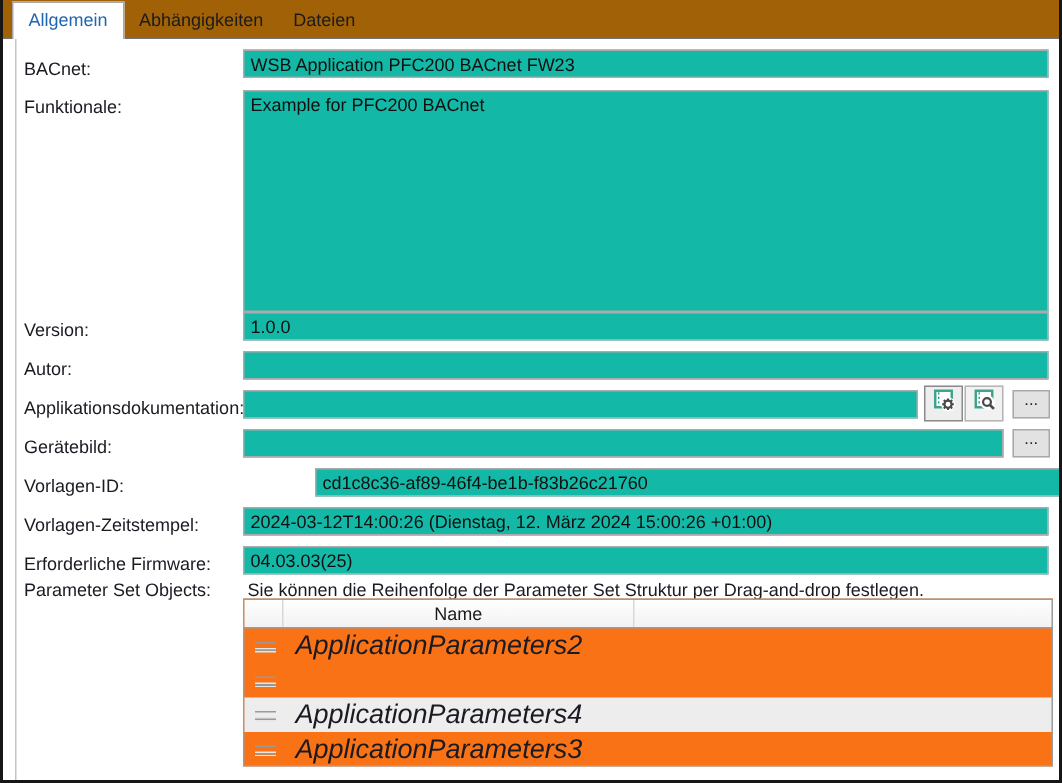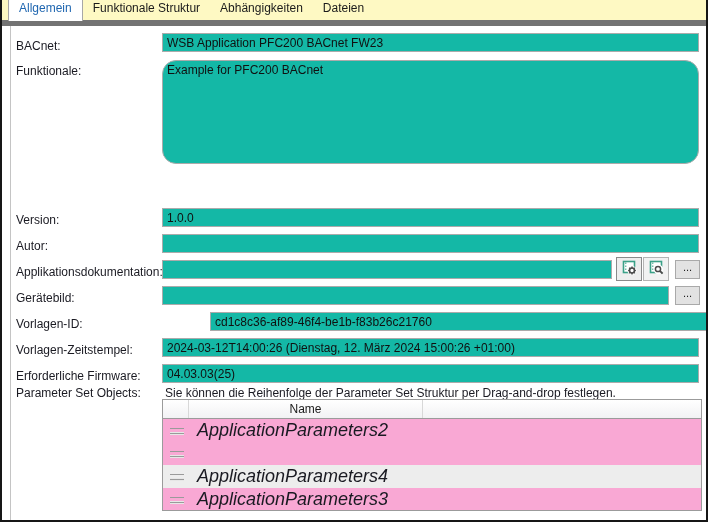--- a/index.html
+++ b/index.html
@@ -5,55 +5,55 @@
   * { margin:0; padding:0; box-sizing:border-box; }
   html,body { width:708px; height:522px; background:#ffffff; font-family:"Liberation Sans", sans-serif; }
   .window {
     position:relative; width:708px; height:522px; background:#ffffff;
     border-left:2px solid #161616; border-right:2px solid #161616; border-bottom:2px solid #161616;
     overflow:hidden;
   }
   
   .tabbar {
     position:absolute; left:0; top:0; right:0; height:26px;
-    background:#fef9c3; border-bottom:6px solid #737373;
+    background:#a16207; border-bottom:1px solid #737373;
     display:flex; align-items:flex-end; padding-left:6px;
   }
   .tab {
     font-size:12px; color:#1b1b1b; padding:4px 10px 5px; cursor:default; white-space:nowrap;
   }
   .tab.active {
     background:#ffffff; border:1px solid #a7a7a7; border-bottom:none;
     margin-bottom:-1px; padding-bottom:6px; color:#1f66b0;
   }
   
   .inset-line { position:absolute; left:8px; top:26px; bottom:0; width:1px; background:#c4c4c4; }
   
   .lbl { position:absolute; left:14px; font-size:12px; color:#1a1a22; white-space:nowrap; }
   .tb {
     position:absolute; left:160px; height:19px; width:537px;
     border:1px solid #ababab; background:#14b8a6; font-family:"Liberation Sans", sans-serif;
     font-size:12px; color:#101010; padding:1px 4px; outline:none;
   }
-  textarea.tb { height:104px; resize:none; overflow:hidden; line-height:15px; padding-top:2px;border-radius:14px; }
+  textarea.tb { height:148px; resize:none; overflow:hidden; line-height:15px; padding-top:2px; }
   .iconbtn {
     position:absolute; width:26px; height:24px; background:#eeeeee;
     border:1px solid #8a8a8a; display:flex; align-items:center; justify-content:center; cursor:default;
   }
   .iconbtn.light { border-color:#b4b4b4; background:#f2f2f2; }
   .browsebtn {
     position:absolute; width:25px; height:19px; background:#e2e2e2; border:1px solid #a9a9a9;
     font-size:11px; color:#222; display:flex; align-items:center; justify-content:center;
     line-height:1; padding-bottom:4px; cursor:default; font-family:"Liberation Sans", sans-serif;
   }
   .hint { position:absolute; left:163px; font-size:12px; color:#1a1a22; white-space:nowrap; }
   
   .pstable {
     position:absolute; left:160px; top:399px; width:540px; height:112px;
-    border:1px solid #9b9b9b; background:#f9a8d4;
+    border:1px solid #9b9b9b; background:#f97316;
   }
   .pst-header {
     display:flex; height:19px; background:linear-gradient(#ffffff,#f2f2f4);
     border-bottom:1px solid #9b9b9b; font-size:12px; color:#1b1b1b;
   }
   .pst-hcell { display:flex; align-items:center; justify-content:center; }
   .pst-hcell.c1 { width:26px; border-right:1px solid #d8d8d8; }
   .pst-hcell.c2 { width:234px; border-right:1px solid #d8d8d8; }
   .pst-hcell.c3 { flex:1; }
   .pst-row { display:flex; align-items:center; height:23px; font-size:18px; color:#1a1a22;font-style:italic; }
@@ -65,21 +65,20 @@
   }
   .pst-name { padding-left:4px; }
 </style>
 </head>
 <body>
 
 <div class="window">
 
   <div class="tabbar">
     <div class="tab active">Allgemein</div>
-    <div class="tab">Funktionale Struktur</div>
     <div class="tab">Abhängigkeiten</div>
     <div class="tab">Dateien</div>
   </div>
 
   <div class="inset-line"></div>
 
   <div class="lbl" style="top:39px;">BACnet:</div>
   <input class="tb" style="top: 33px;" value="WSB Application PFC200 BACnet FW23">
 
   <div class="lbl" style="top:64px;">Funktionale:</div>

